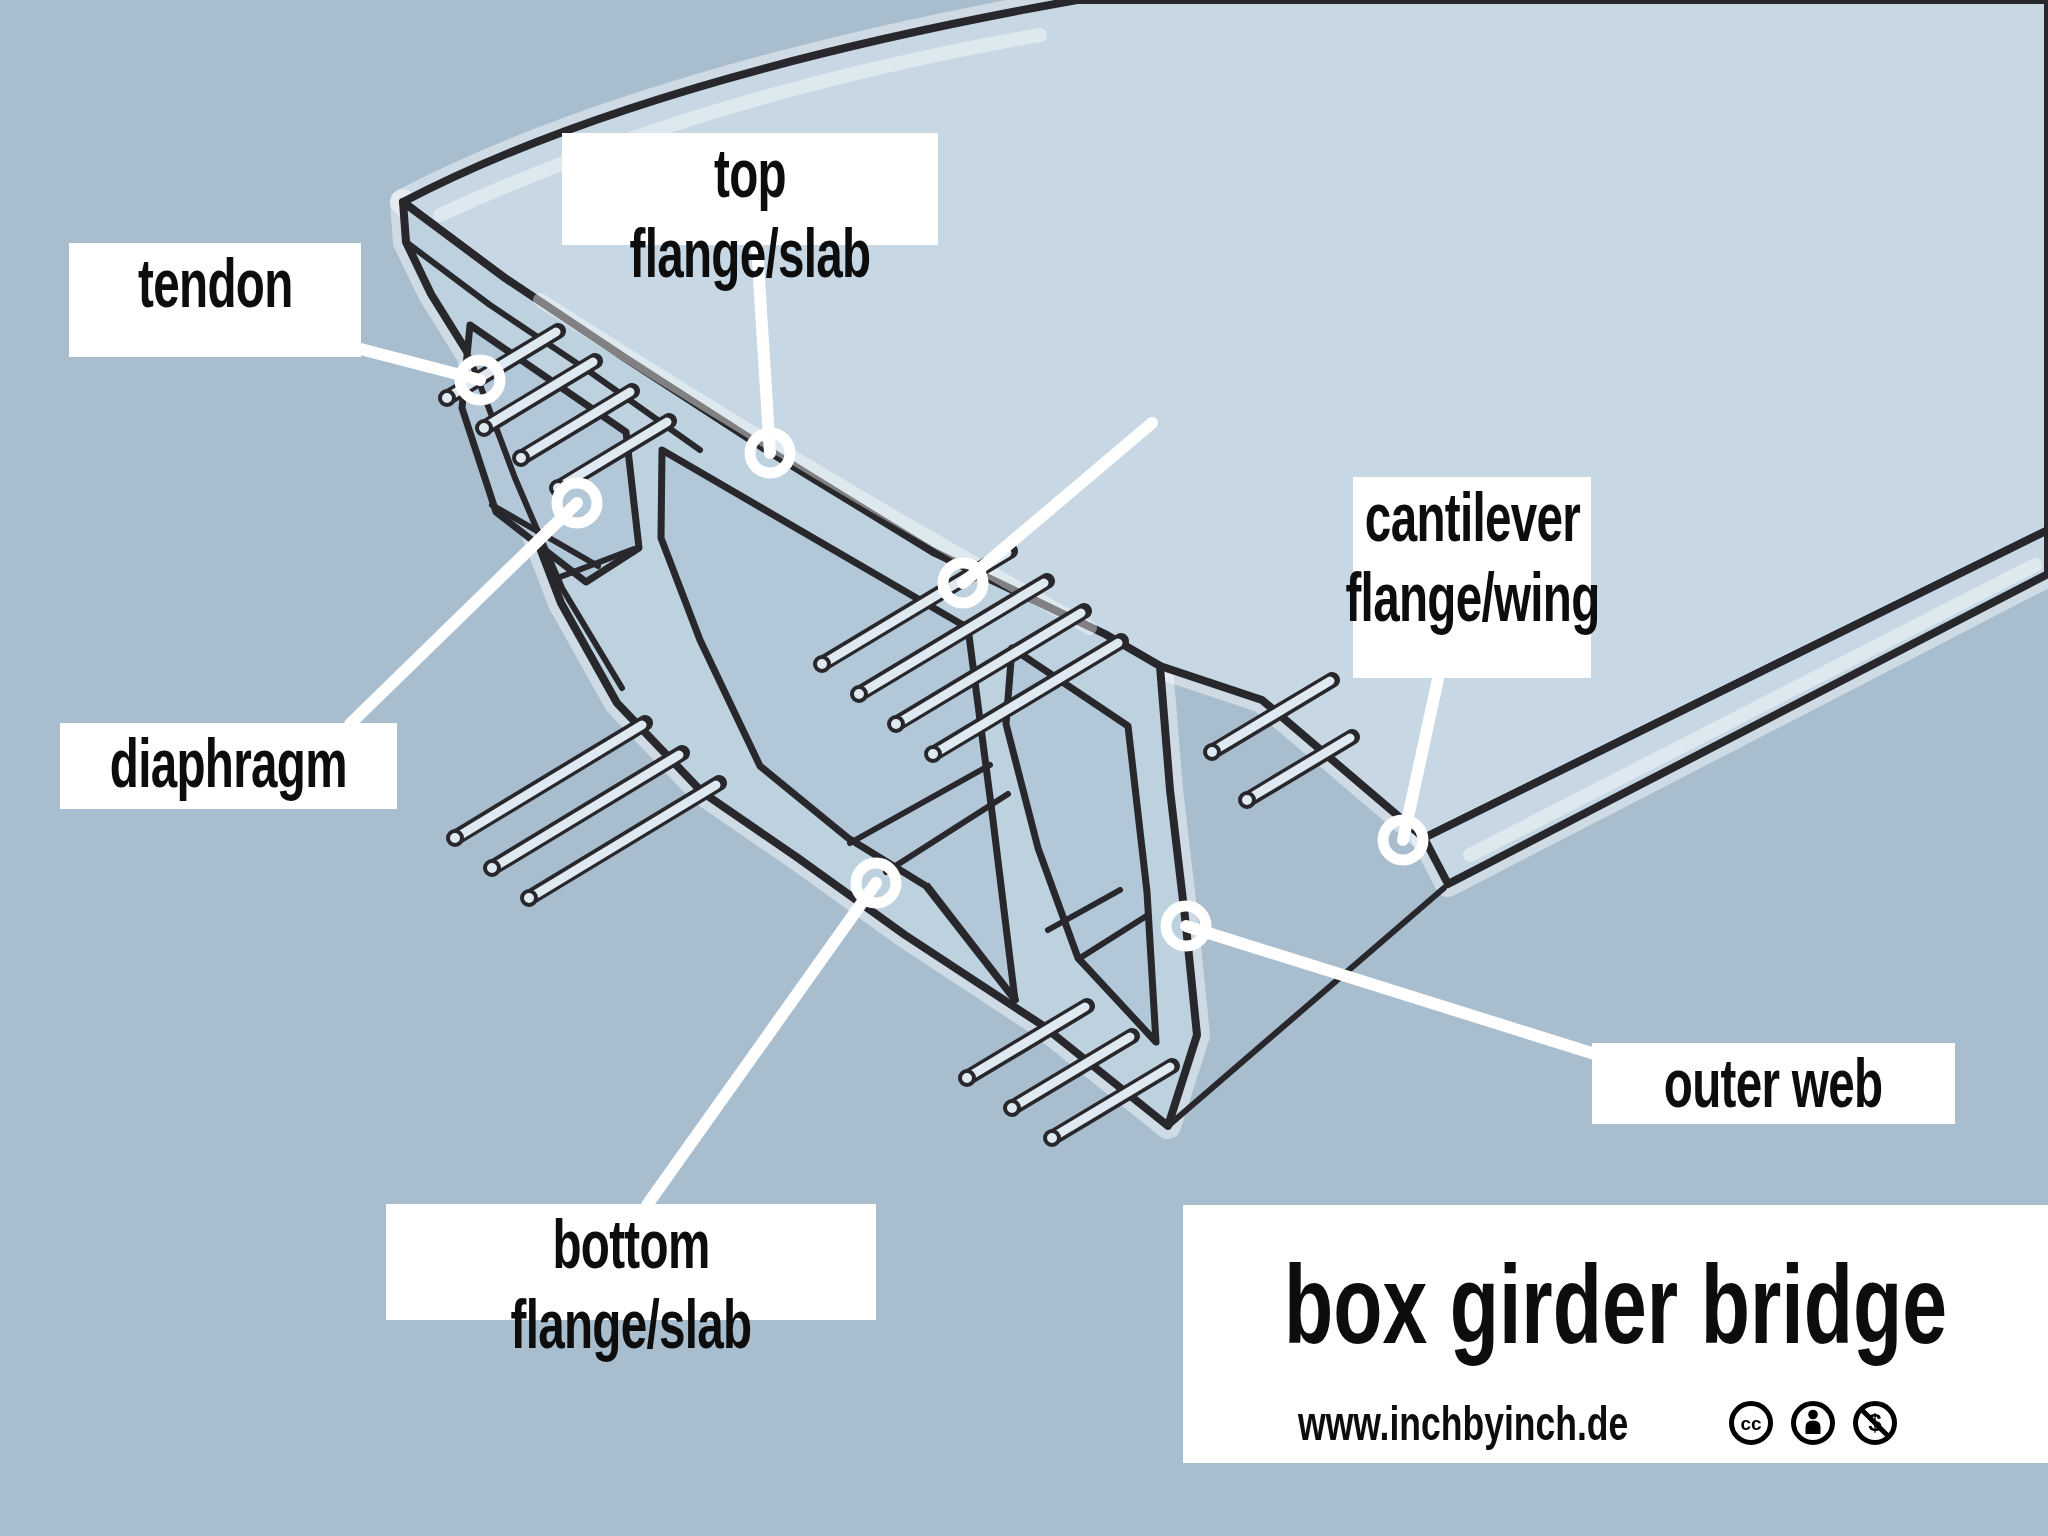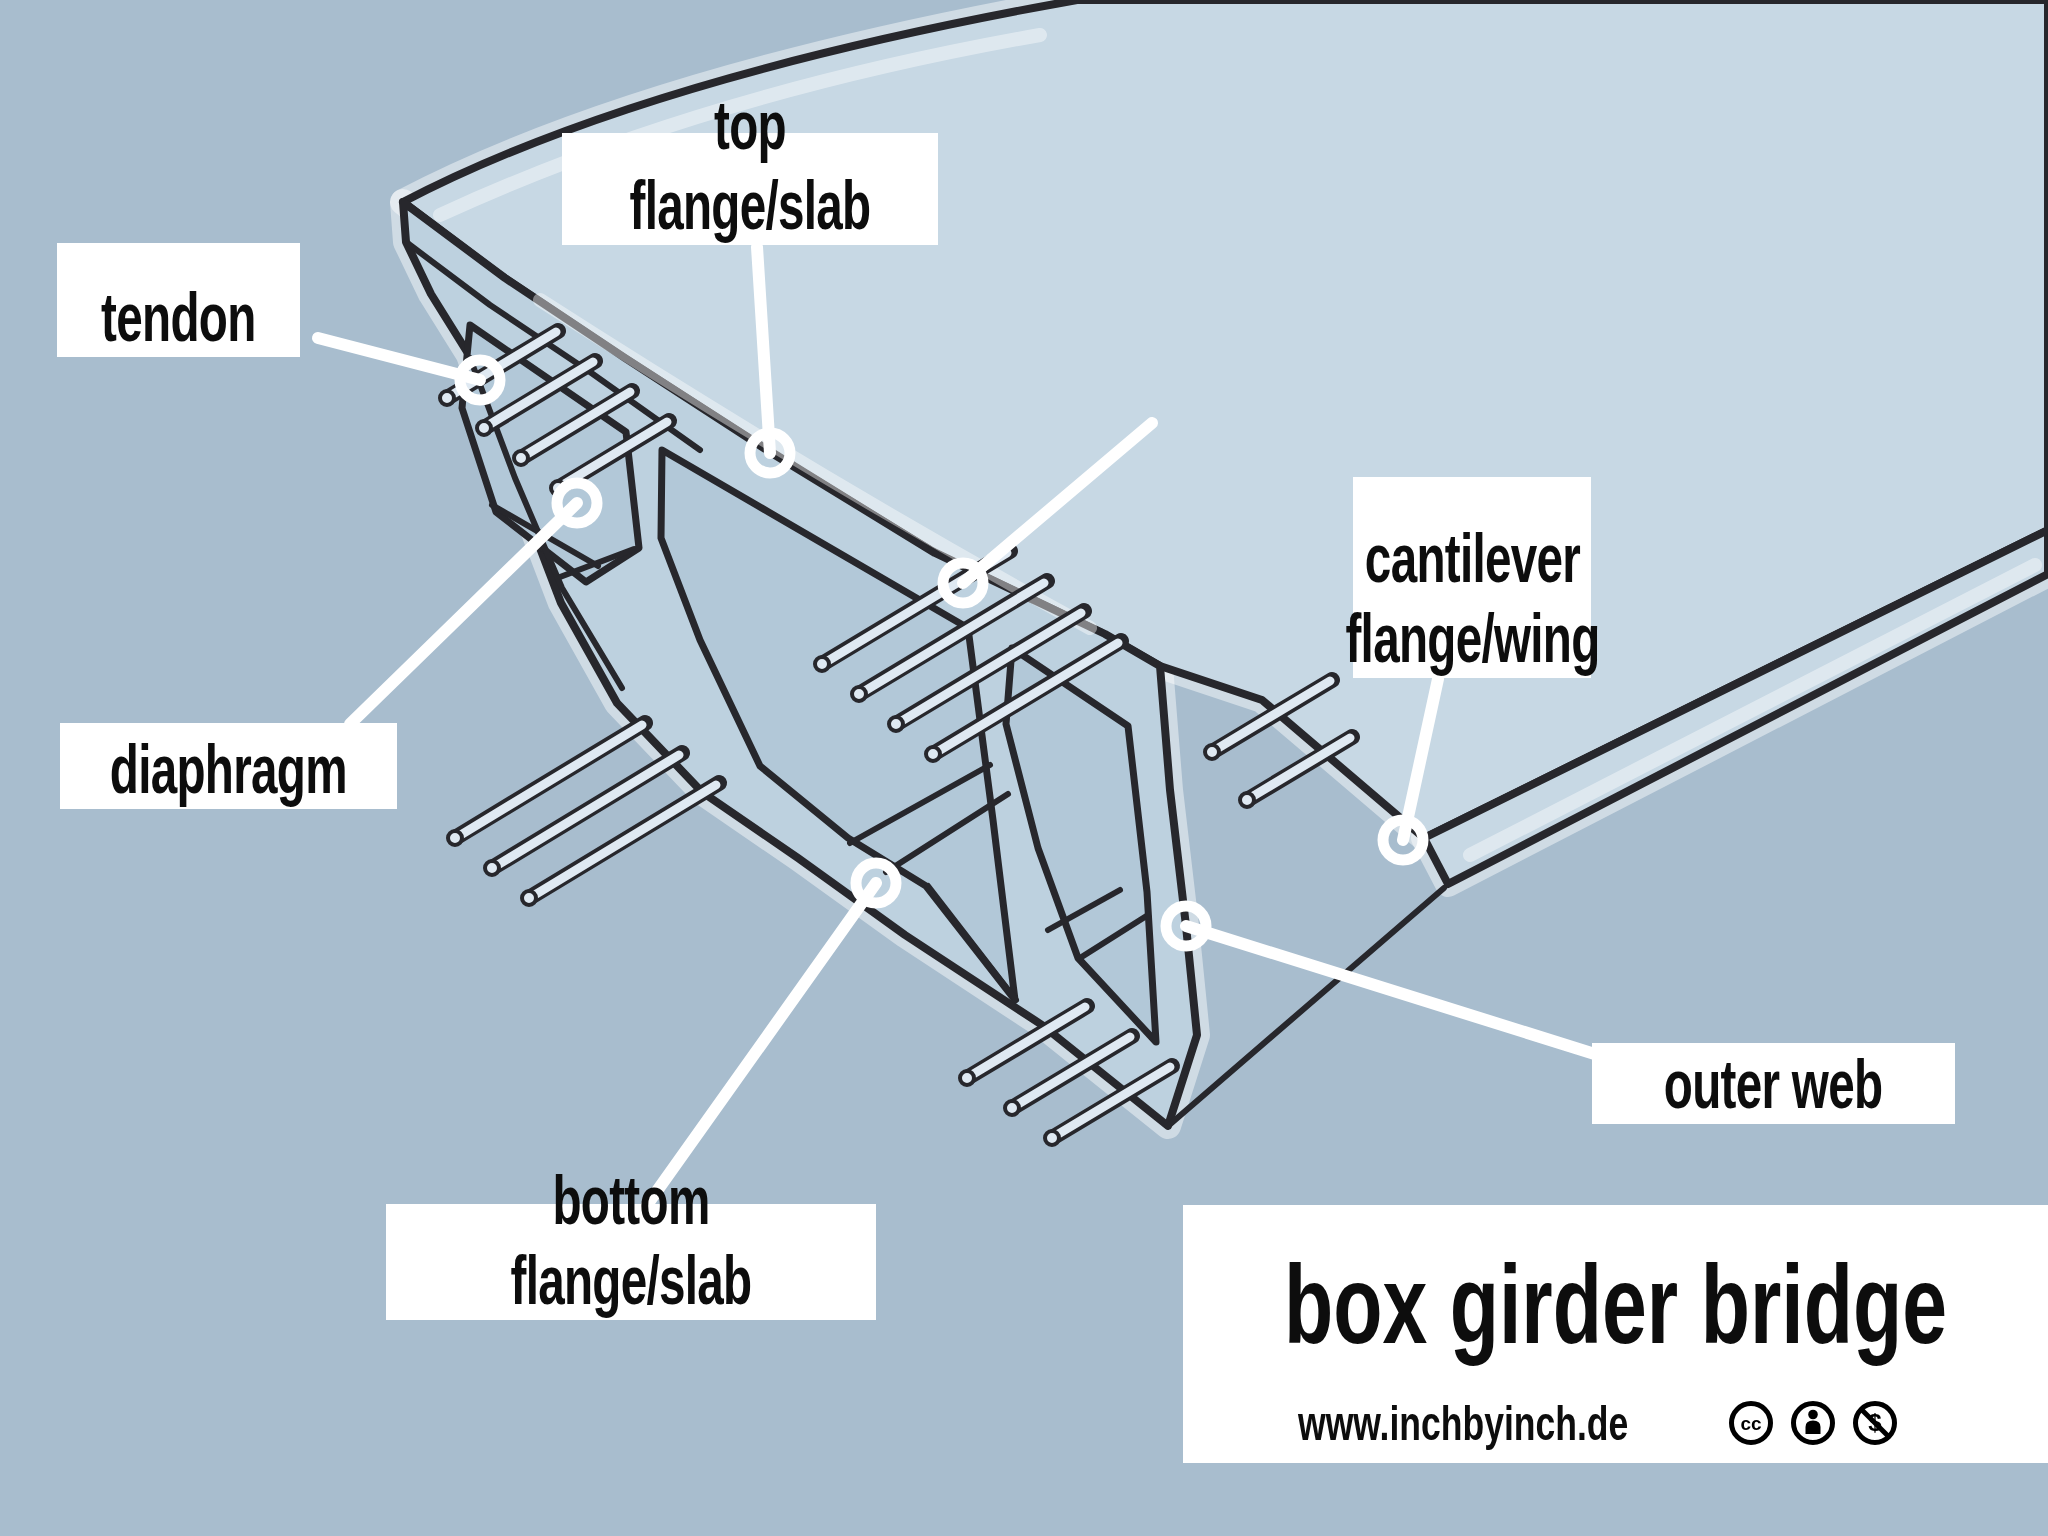--- a/index.html
+++ b/index.html
@@ -7,25 +7,25 @@
     --outline:#27272c; --label_bg:#ffffff; --label_text:#0d0d0d; --tendon_fill:#dfe9f2;
   }
   html,body{margin:0;padding:0;}
   body{width:2048px;height:1536px;overflow:hidden;background:var(--background);
        font-family:"Liberation Sans", sans-serif;}
   .stage{position:relative;width:2048px;height:1536px;background:var(--background);}
   .stage svg{position:absolute;left:0;top:0;}
 
   
   .label-box{position:absolute;background:var(--label_bg);display:flex;
-             align-items:flex-end;justify-content:center;color:var(--label_text);
+             align-items:flex-start;justify-content:center;color:var(--label_text);
              font-weight:bold;z-index:20;}
   .label-box .cond{display:inline-block;transform:scaleX(0.70);white-space:pre-line;
                    text-align:center;font-size:68px;line-height:80px;letter-spacing:-1px;}
-  .lb-tendon       {left:57px;  top:243px;  width:243px; height:114px;}
+  .lb-tendon       {left:69px;  top:243px;  width:292px; height:114px;}
   .lb-top-flange   {left:562px; top:133px;  width:376px; height:112px;}
   .lb-inner-web    {left:1038px;top:310px;  width:367px; height:112px;}
   .lb-cantilever   {left:1353px;top:477px;  width:238px; height:201px;}
   .lb-diaphragm    {left:60px;  top:723px;  width:337px; height:86px;}
   .lb-outer-web    {left:1592px;top:1043px; width:363px; height:81px;}
   .lb-bottom-flange{left:386px; top:1204px; width:490px; height:116px;}
 
   
   .title-bar{position:absolute;left:1183px;top:1205px;width:865px;height:198px;
              background:var(--label_bg);display:flex;align-items:center;justify-content:center;

